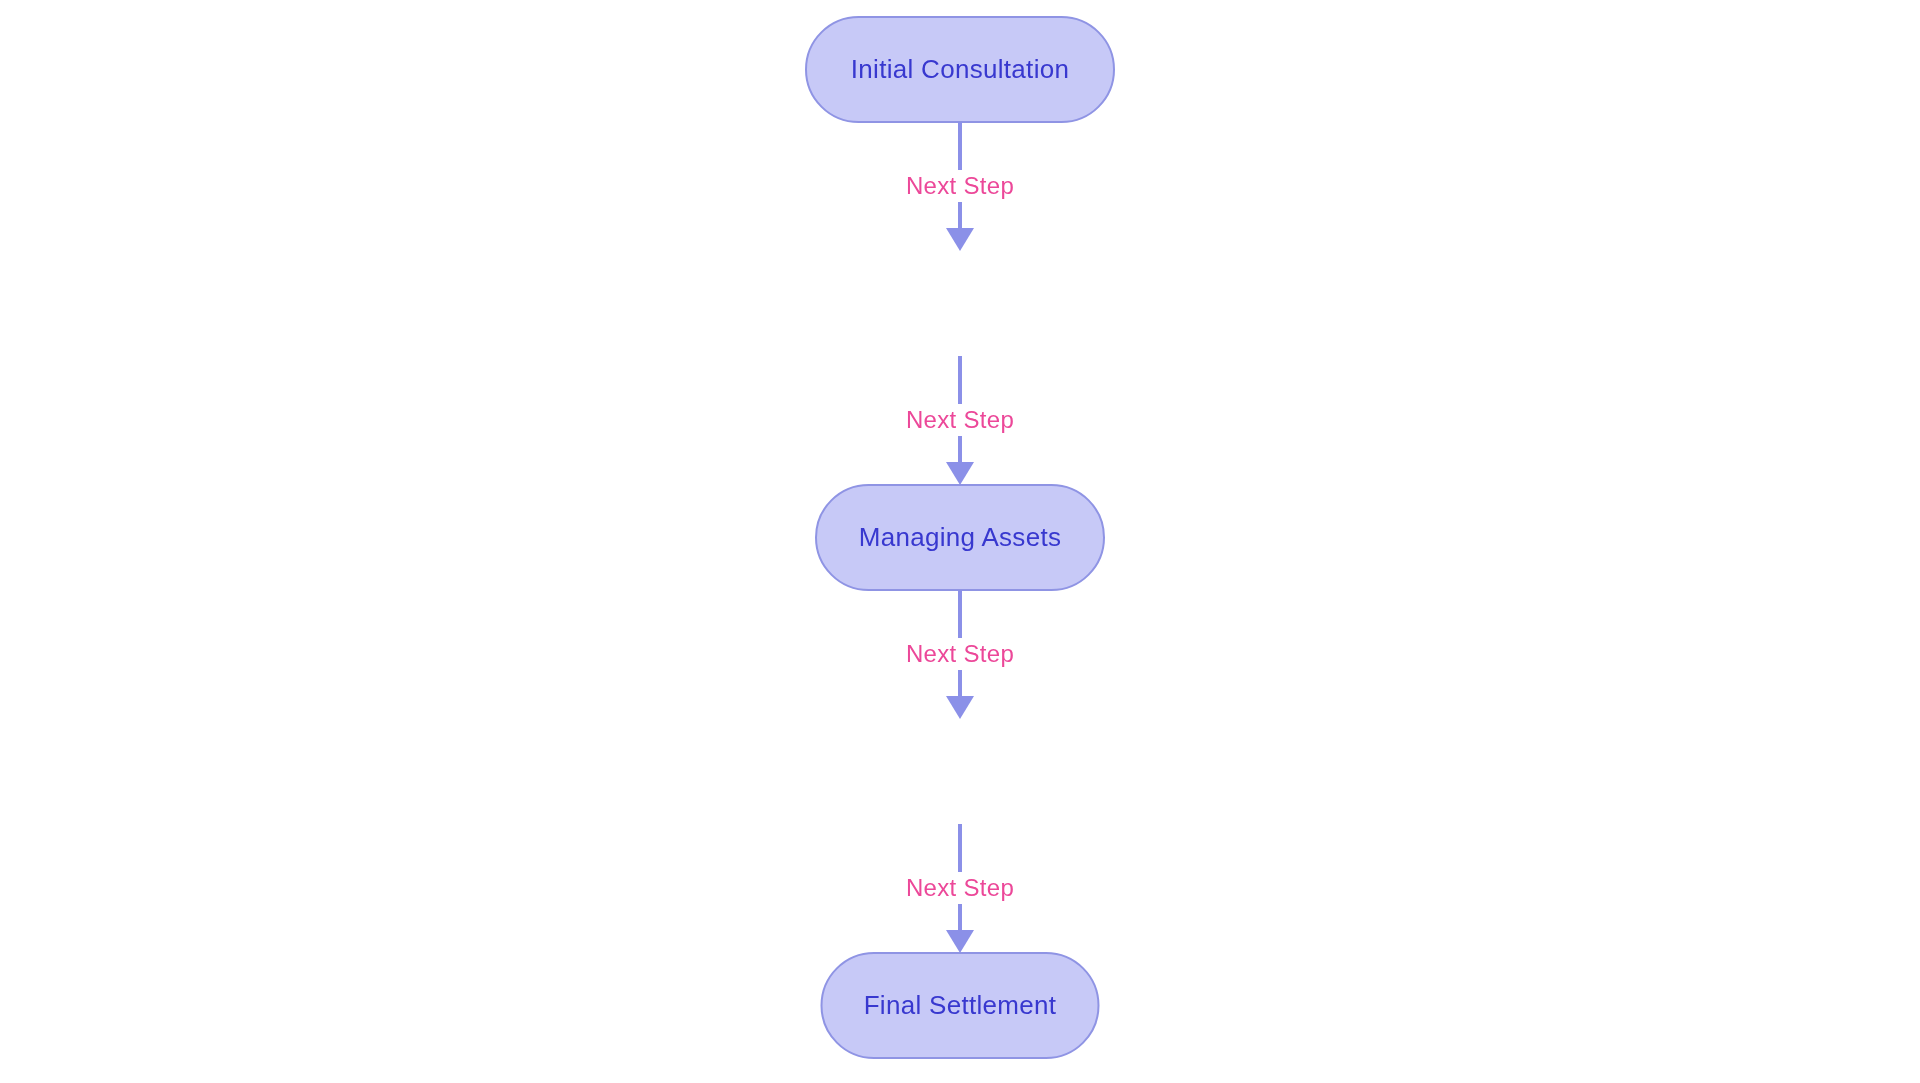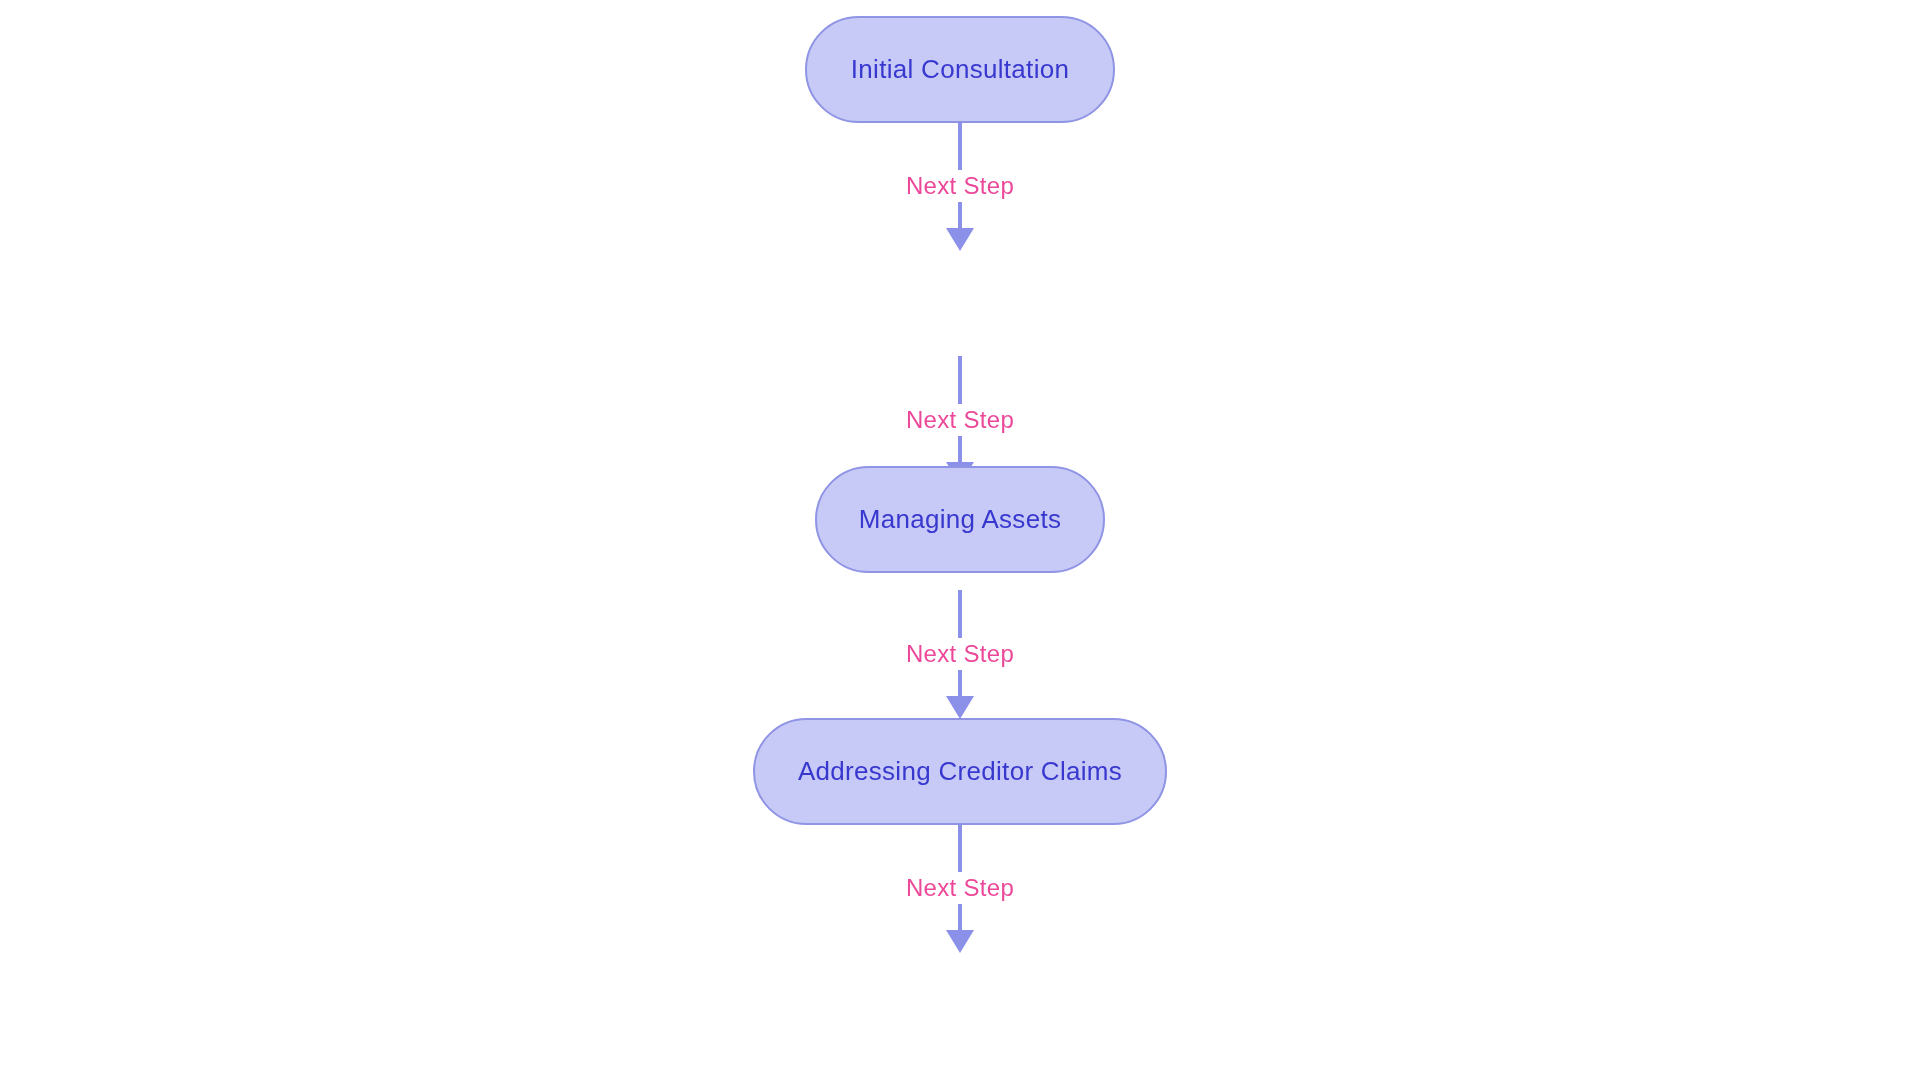--- a/index.html
+++ b/index.html
@@ -30,21 +30,21 @@
     justify-content: center;
   }
   .node .node-label {
     color: #3838cf;
     font-size: 26px;
     letter-spacing: 0.3px;
     white-space: nowrap;
   }
   .n1 { top: 16px;  width: 310px; }
   .n2 { top: 250px; width: 476px; }
-  .n3 { top: 466px; width: 290px; }
+  .n3 { top: 484px; width: 290px; }
   .n4 { top: 718px; width: 414px; }
   .n5 { top: 952px; width: 279px; }
 
   
   .edge-line {
     position: absolute;
     left: 958px;
     width: 4px;
     background: #8b90e8;
   }
@@ -108,24 +108,24 @@
   <div class="node n3">
     <span class="node-label">Managing Assets</span>
   </div>
 
   <div class="edge e3">
     <div class="edge-line"></div>
     <div class="edge-arrow"></div>
     <div class="edge-label">Next Step</div>
   </div>
 
-  <div class="node n4">
-    <span class="node-label">Addressing Creditor Claims</span>
-  </div>
 
   <div class="edge e4">
     <div class="edge-line"></div>
     <div class="edge-arrow"></div>
     <div class="edge-label">Next Step</div>
   </div>
 
+  <div class="node n5">
+    <span class="node-label">Final Settlement</span>
+  </div>
 
 </div>
 
 </body></html>

